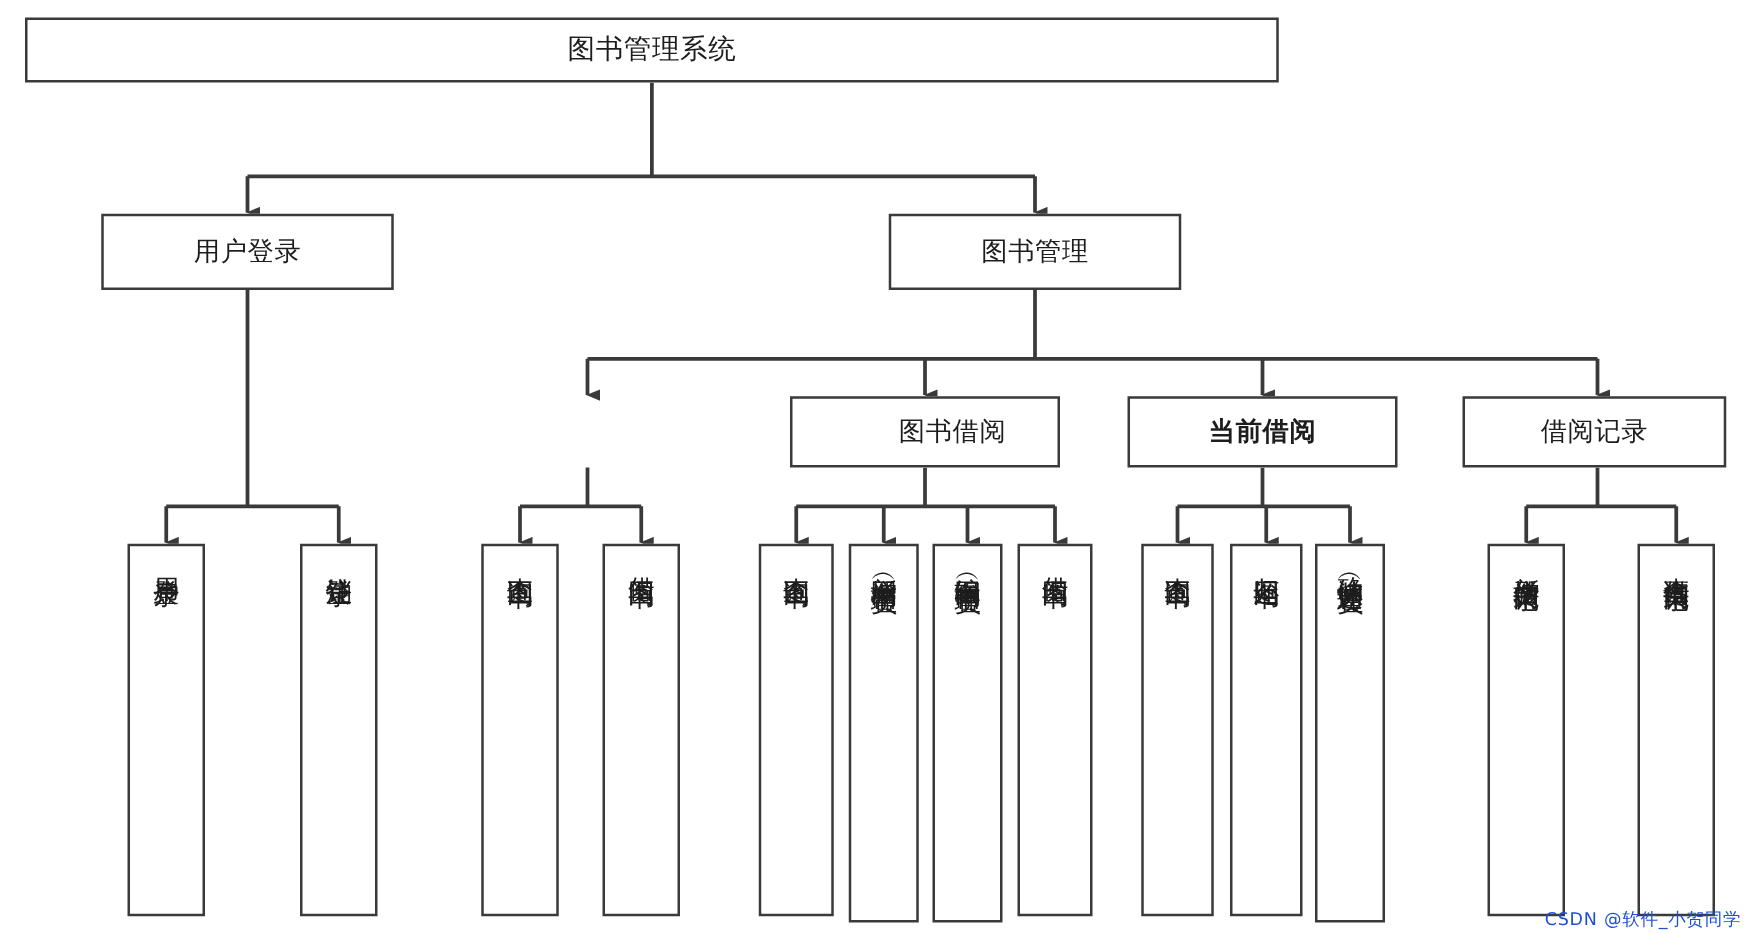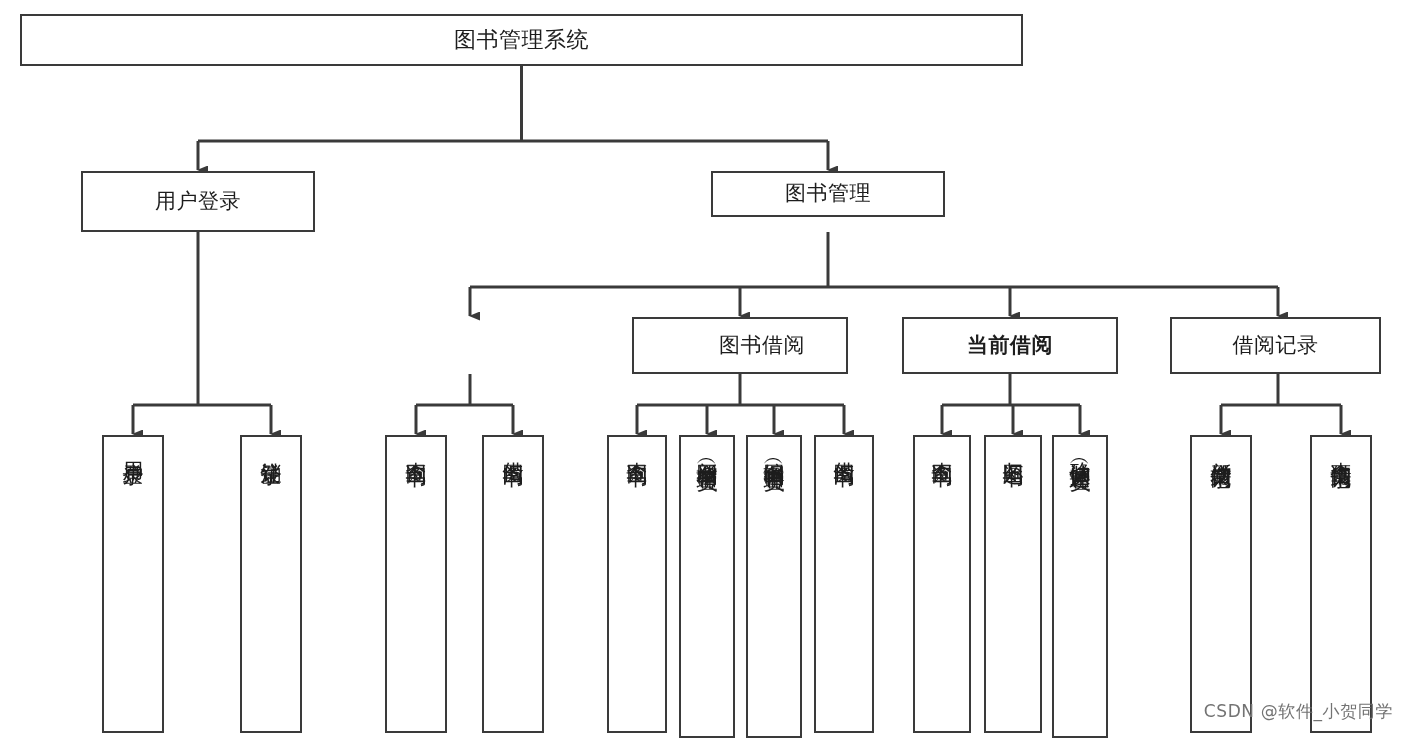--- a/index.html
+++ b/index.html
@@ -62,23 +62,23 @@
     line-height: 1.05;
     letter-spacing: 1.5px;
     white-space: nowrap;
   }
   .node.root .node-label {
     font-size: 22px;
   }
   #watermark {
     position: absolute;
     right: 12px;
-    bottom: 24px;
-    font-size: 17px;
-    color: #737373;
+    bottom: 2px;
+    font-size: 14px;
+    color: #1d4ed8;
     letter-spacing: 0.6px;
     z-index: 5;
     white-space: nowrap;
     user-select: none;
   }
 </style>
 </head>
 <body>
 
 <div id="diagram-root">
@@ -127,21 +127,21 @@
   </svg>
 
   <div class="node root horiz" style="left:20px; top:14px; width:1003px; height:52px;">
     <span class="node-label">图书管理系统</span>
   </div>
 
   <div class="node horiz" style="left:81px; top:171px; width:234px; height:61px;">
     <span class="node-label">用户登录</span>
   </div>
 
-  <div class="node horiz" style="left:711px; top:171px; width:234px; height:46px;">
+  <div class="node horiz" style="left:711px; top:171px; width:234px; height:61px;">
     <span class="node-label">图书管理</span>
   </div>
 
 
   <div class="node horiz" style="left:632px; top:317px; width:216px; height:57px;padding-left:44px;">
     <span class="node-label">图书借阅</span>
   </div>
 
   <div class="node horiz" style="left:902px; top:317px; width:216px; height:57px;font-weight:bold;">
     <span class="node-label">当前借阅</span>

